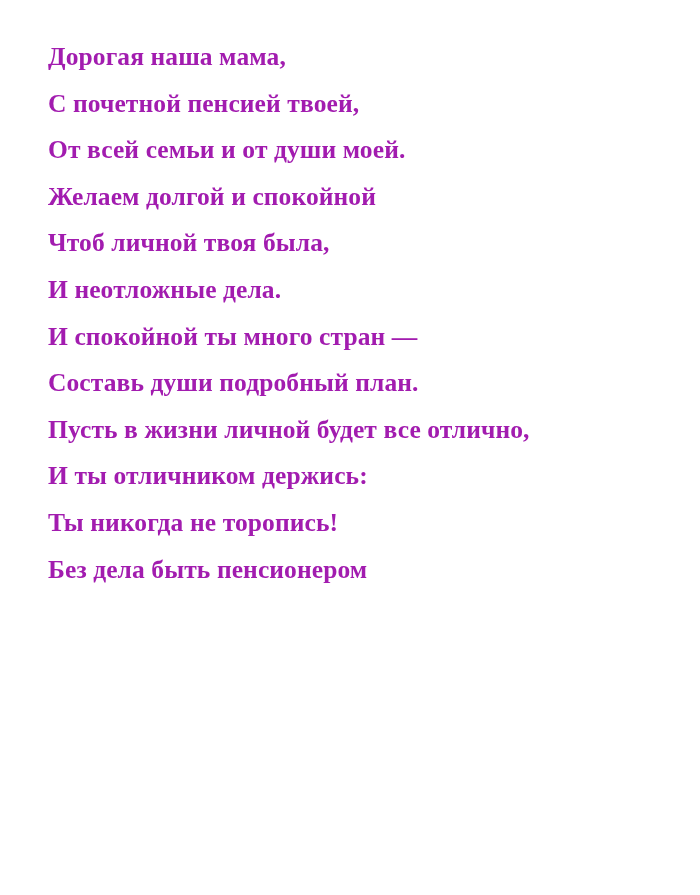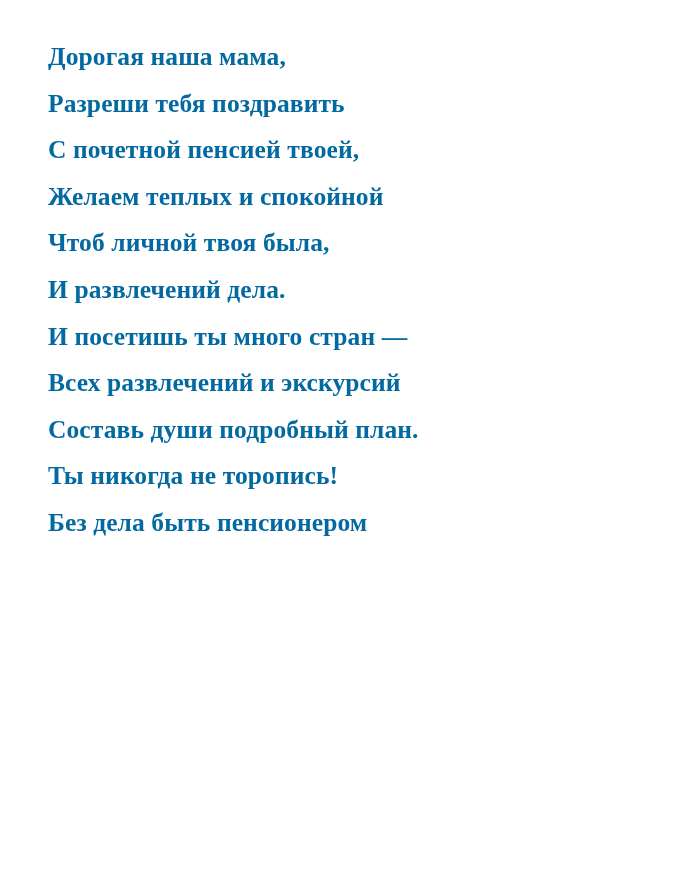--- a/index.html
+++ b/index.html
@@ -24,34 +24,35 @@
   .poem {
     display: block;
   }
   .poem-line {
     display: block;
     font-family: "Liberation Serif", serif;
     font-weight: 700;
     font-size: 25.5px;
     line-height: 46.6px;
     letter-spacing: 0.1px;
-    color: #0369a1;
+    color: #a21caf;
     white-space: pre;
   }
 </style>
 </head>
 <body>
 
 <div class="page">
   <div class="poem">
     <span class="poem-line">Дорогая наша мама,</span>
-    <span class="poem-line">Разреши тебя поздравить</span>
     <span class="poem-line">С почетной пенсией твоей,</span>
-    <span class="poem-line">Желаем теплых и спокойной</span>
+    <span class="poem-line">От всей семьи и от души моей.</span>
+    <span class="poem-line">Желаем долгой и спокойной</span>
     <span class="poem-line">Чтоб личной твоя была,</span>
-    <span class="poem-line">И развлечений дела.</span>
-    <span class="poem-line">И посетишь ты много стран —</span>
-    <span class="poem-line">Всех развлечений и экскурсий</span>
+    <span class="poem-line">И неотложные дела.</span>
+    <span class="poem-line">И спокойной ты много стран —</span>
     <span class="poem-line">Составь души подробный план.</span>
+    <span class="poem-line">Пусть в жизни личной будет все отлично,</span>
+    <span class="poem-line">И ты отличником держись:</span>
     <span class="poem-line">Ты никогда не торопись!</span>
     <span class="poem-line">Без дела быть пенсионером</span>
   </div>
 </div>
 
 </body></html>

